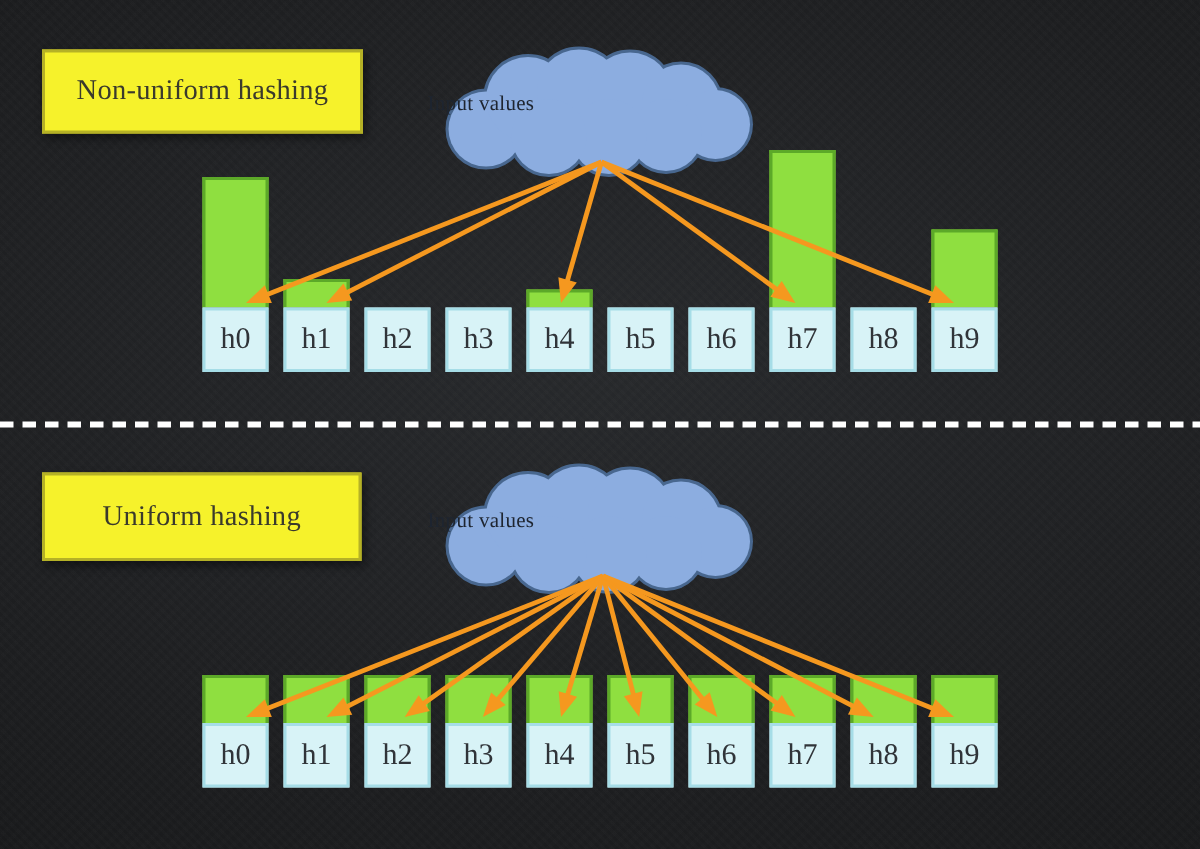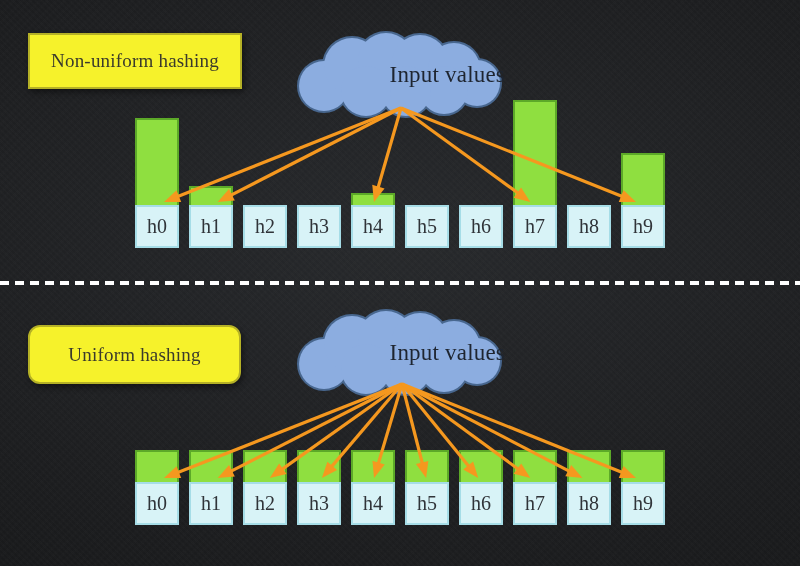--- a/index.html
+++ b/index.html
@@ -14,24 +14,24 @@
       repeating-linear-gradient(45deg, rgba(255,255,255,0.012) 0 2px, rgba(0,0,0,0.012) 2px 4px),
       repeating-linear-gradient(-45deg, rgba(255,255,255,0.008) 0 3px, rgba(0,0,0,0.01) 3px 6px);
   }
   .section-label{
     position:absolute;z-index:3;display:flex;align-items:center;justify-content:center;
     background:var(--label-bg,#f6f22b);border:2px solid var(--label-border,#b5b126);
     color:var(--label-text,#3a3a2c);font-size:19px;letter-spacing:0.2px;
     box-shadow:2px 3px 6px rgba(0,0,0,0.45);
   }
   #section-label-0{left:28px;top:33px;width:210px;height:52px;}
-  #section-label-1{left:28px;top:325px;width:209px;height:55px;border-radius:12px;}
+  #section-label-1{left:28px;top:315px;width:209px;height:55px;}
   .cloud-label{
-    position:absolute;z-index:4;width:220px;text-align:right;
-    color:var(--cloud-text,#1e2530);font-size:23px;letter-spacing:0.2px;
+    position:absolute;z-index:4;width:220px;text-align:left;
+    color:var(--cloud-text,#1e2530);font-size:14px;letter-spacing:0.2px;
   }
   #cloud-label-0{left:285px;top:62px;}
   #cloud-label-1{left:285px;top:340px;}
   .buckets{position:absolute;inset:0;z-index:1;padding-left:32px;}
   .bucket{position:absolute;width:44px;}
   .bar{
     box-sizing:border-box;width:100%;
     background:var(--bar-fill,#8fdf40);
     border:2px solid var(--bar-border,#5ca928);border-bottom:none;
   }

